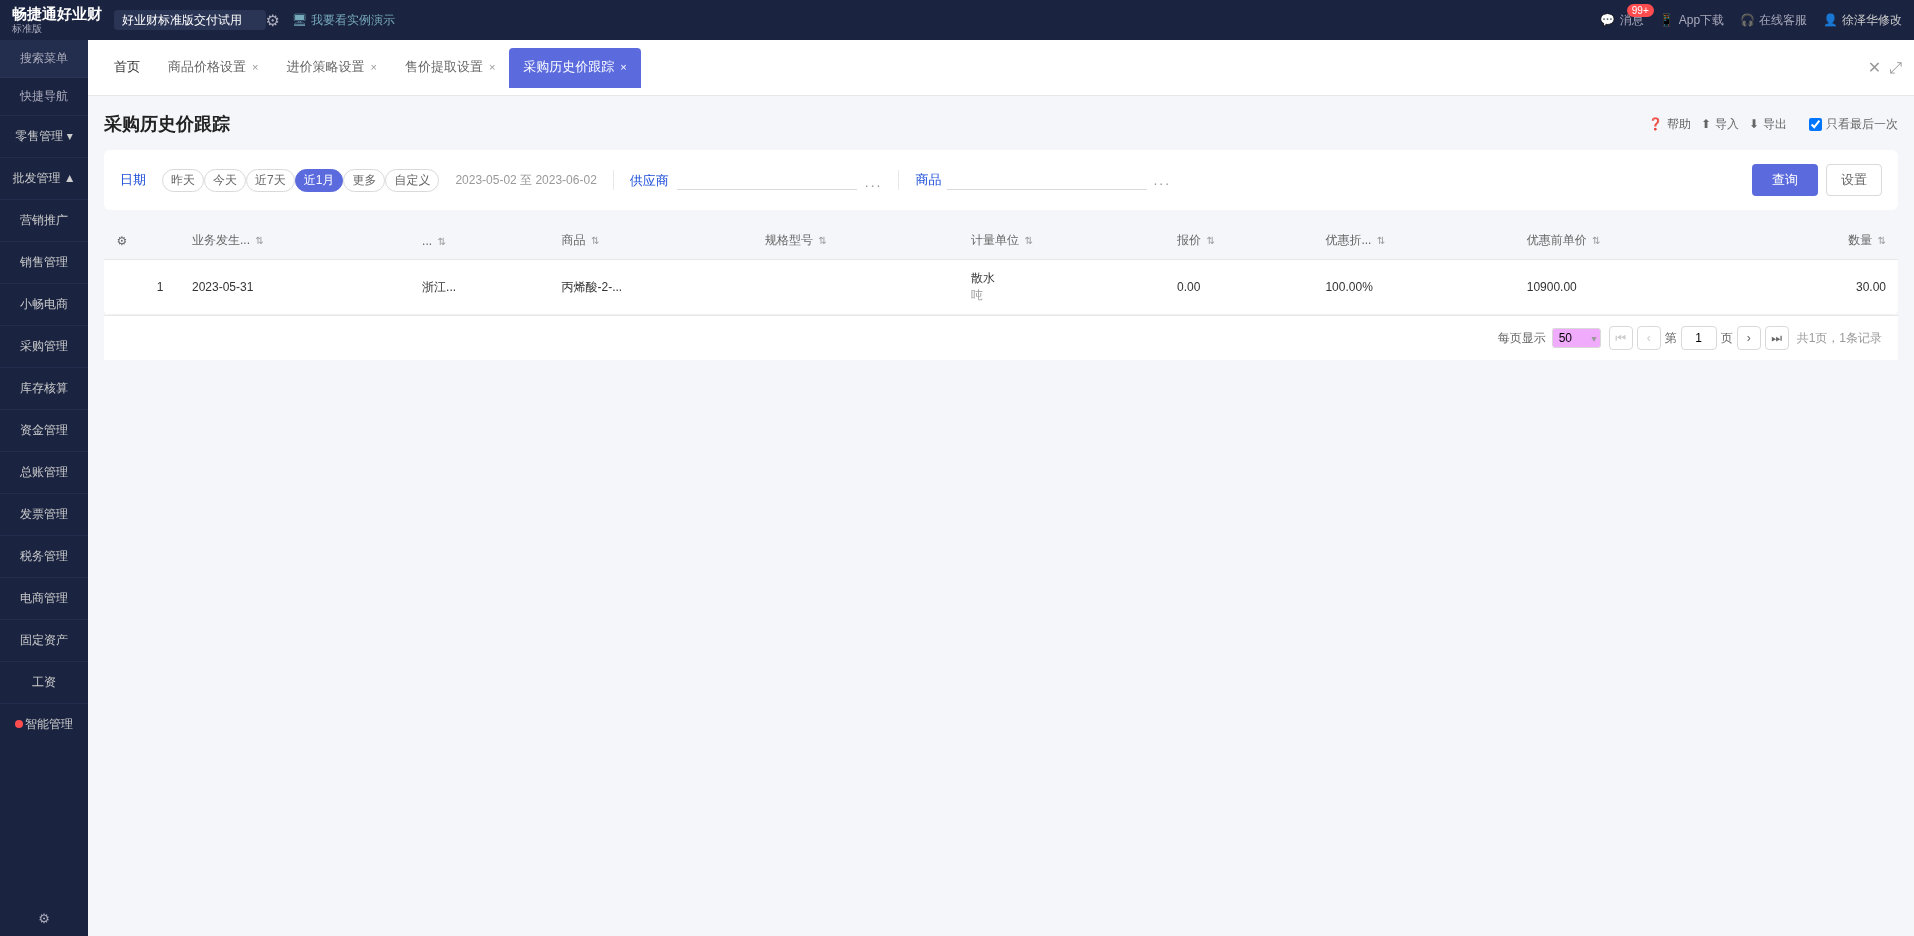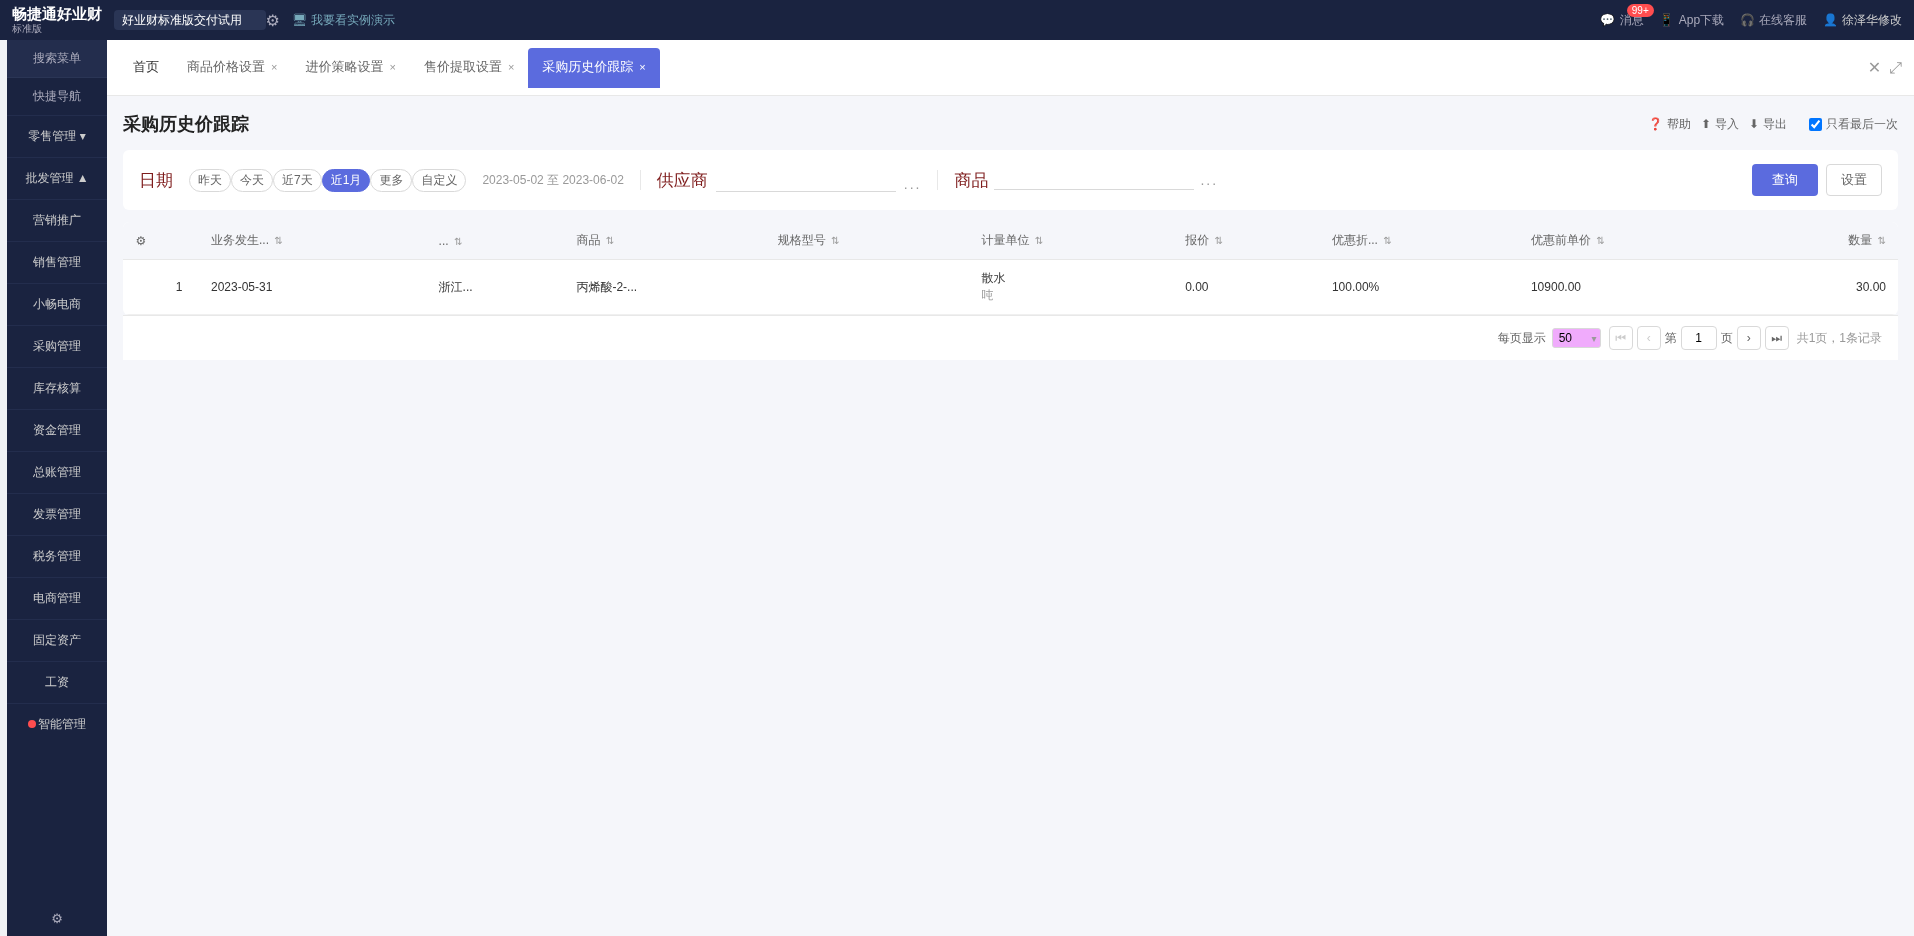--- a/index.html
+++ b/index.html
@@ -19,21 +19,21 @@
     .top-bar-spacer { flex: 1; }
     .top-bar-actions { display: flex; align-items: center; gap: 16px; }
     .top-bar-action { color: #aab; font-size: 12px; display: flex; align-items: center; gap: 4px; cursor: pointer; position: relative; }
     .badge { background: #ff4d4f; color: #fff; border-radius: 10px; padding: 1px 5px; font-size: 10px; position: absolute; top: -8px; right: -10px; }
     .top-bar-user { color: #ccc; font-size: 12px; display: flex; align-items: center; gap: 4px; cursor: pointer; }
 
     
     .main-layout { display: flex; flex: 1; overflow: hidden; }
 
     
-    .sidebar { width: 100px; background: #1a2340; color: #ccc; display: flex; flex-direction: column; flex-shrink: 0; overflow-y: auto; margin-left: 7px; }
+    .sidebar { width: 88px; background: #1a2340; color: #ccc; display: flex; flex-direction: column; flex-shrink: 0; overflow-y: auto; }
     .sidebar-search { padding: 10px 8px; background: #232d4d; color: #aab; font-size: 12px; text-align: center; cursor: pointer; }
     .sidebar-quicknav { padding: 10px 8px; color: #aab; font-size: 12px; text-align: center; cursor: pointer; border-top: 1px solid #2a3555; }
     .sidebar-item { padding: 12px 8px; text-align: center; font-size: 12px; color: #ccc; cursor: pointer; border-top: 1px solid #232d4d; display: flex; flex-direction: column; align-items: center; gap: 2px; }
     .sidebar-item.has-indicator { position: relative; }
     .sidebar-indicator { width: 8px; height: 8px; background: #ff4d4f; border-radius: 50%; display: inline-block; margin-right: 2px; }
     .sidebar-bottom { margin-top: auto; padding: 10px; text-align: center; color: #aab; cursor: pointer; }
 
     
     .content-area { flex: 1; display: flex; flex-direction: column; overflow: hidden; background: #fff; }
 
@@ -51,21 +51,21 @@
     .page-header { display: flex; align-items: center; justify-content: space-between; margin-bottom: 14px; }
     .page-title { font-size: 18px; font-weight: bold; color: #222; }
     .page-header-actions { display: flex; align-items: center; gap: 10px; }
     .header-action-btn { font-size: 12px; color: #666; display: flex; align-items: center; gap: 4px; cursor: pointer; }
     .header-action-checkbox { display: flex; align-items: center; gap: 4px; font-size: 12px; color: #666; margin-left: 12px; }
     .header-action-checkbox input { cursor: pointer; }
 
     
     .filter-bar { background: #fff; border-radius: 6px; padding: 14px 16px; margin-bottom: 12px; }
     .filter-row { display: flex; align-items: center; gap: 16px; flex-wrap: wrap; }
-    .filter-label { font-size: 17px; color: #7f1d1d; white-space: nowrap; }
+    .filter-label { font-size: 13px; color: #1d4ed8; white-space: nowrap; }
     .filter-date-btns { display: flex; align-items: center; }
     .filter-date-btn { padding: 2px 8px; border-radius: 12px; font-size: 12px; border: 1px solid #d9d9d9; background: #fff; color: #666; cursor: pointer; }
     .filter-date-btn.active { background: #5b6bde; color: #fff; border-color: #5b6bde; }
     .filter-date-range { font-size: 12px; color: #999; }
     .filter-divider { width: 1px; height: 20px; background: #e8e8e8; }
     .filter-supplier { display: flex; align-items: flex-end; gap: 8px; }
     .filter-supplier-input { border: none; border-bottom: 1px solid #d9d9d9; padding: 2px 4px; width: 180px; font-size: 12px; color: #333; outline: none; }
     .filter-dots { color: #999; cursor: pointer; font-size: 14px; letter-spacing: 2px; }
     .filter-goods { display: flex; align-items: center; gap: 6px; }
     .filter-goods-input { border: none; border-bottom: 1px solid #d9d9d9; padding: 2px 4px; width: 200px; font-size: 12px; color: #333; outline: none; }

